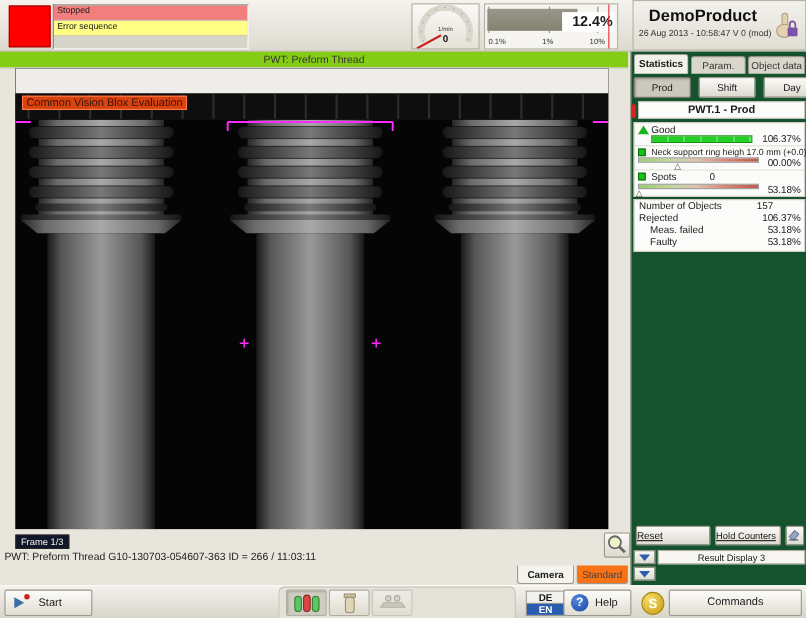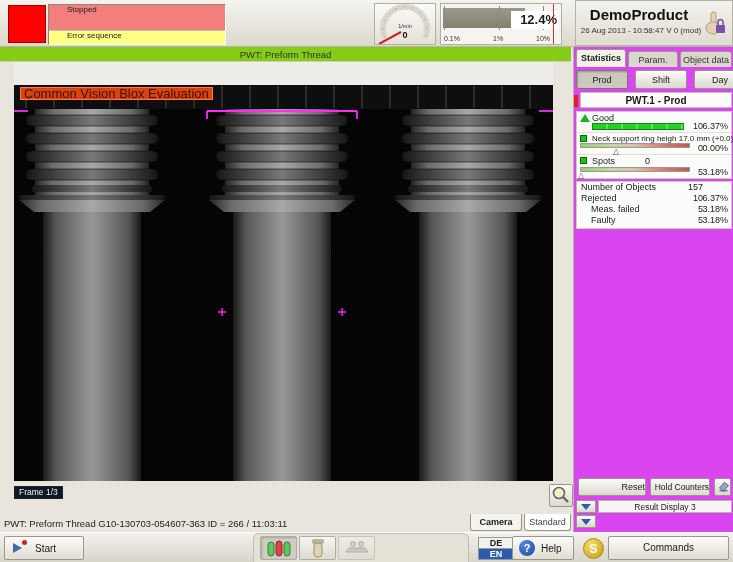--- a/index.html
+++ b/index.html
@@ -8,21 +8,21 @@
          font-family:"Liberation Sans", sans-serif; color:#1a1a1a; }
 
   
   .topbar { position:absolute; left:0; top:0; width:733px; height:47px;
             background:linear-gradient(#f4f3ee,#ddd9ce); border-bottom:1px solid #b6b3a8; }
   .alarm { position:absolute; left:8px; top:5px; width:38px; height:38px;
            background:#ff0000; border:1px solid #a00000; }
   .statuslist { position:absolute; left:48px; top:4px; width:178px; height:41px;
                 background:#d6d3ca; border:1px solid; border-color:#8a887e #ffffff #ffffff #8a887e;
                 font-size:8px; overflow:hidden; }
-  .statusrow { height:26px; line-height:10px; padding-left:18px; border-bottom:1px solid #c4c1b7; }
+  .statusrow { height:14px; line-height:10px; padding-left:3px; border-bottom:1px solid #c4c1b7; }
   .statusrow.stopped { background:#f37e7e; }
   .statusrow.error   { background:#ffff86; }
 
   .gaugepanel { position:absolute; left:374px; top:3px; width:62px; height:42px;
                 background:linear-gradient(#fbfaf7,#e4e1d7); border:1px solid #b2afa4; }
   .meterpanel { position:absolute; left:440px; top:3px; width:122px; height:42px;
                 background:#f5f4f0; border:1px solid #b2afa4; }
   .meter-fill { position:absolute; left:2px; top:4px; height:20px; width:68%;
                 background:linear-gradient(#9a988c,#83816f); }
   .meter-tick { position:absolute; top:2px; bottom:14px; width:1px; background:#8d8b80; }
@@ -37,34 +37,34 @@
               font-size:15px; font-weight:bold; color:#111; }
   .proddate { position:absolute; left:0; top:25px; width:130px; text-align:center; font-size:8px; color:#333; }
   .handlock { position:absolute; right:4px; top:8px; }
 
   
   .viewer-title { position:absolute; left:0; top:47px; width:571px; height:15px;
                   background:#84cc16; border-bottom:1px solid #cfccc1;
                   text-align:center; font-size:9.5px; line-height:15px; color:#333; }
   .image-area { position:absolute; left:14px; top:62px; width:539px; height:419px; background:#050505; }
   .watermark { position:absolute; left:6px; top:25px; background:#d84310; color:#401000;
-               border:1px solid #ff7a4a; font-size:13px; padding:0 3px; line-height:11px; }
+               border:1px solid #ff7a4a; font-size:10px; padding:0 3px; line-height:11px; }
   .framelabel { position:absolute; left:14px; top:486px; background:#0f172a; color:#f4f2ea;
                 border:1px solid #222; font-size:8.5px; padding:0 4px; line-height:11px; }
   .magbtn { position:absolute; left:549px; top:484px; width:24px; height:23px;
             background:linear-gradient(#fbfaf7,#dcd9ce); border:1px solid #9a978c; border-radius:2px; }
-  .statusline { position:absolute; left:4px; top:501px; font-size:9.5px; color:#222;margin-top:17px; }
+  .statusline { position:absolute; left:4px; top:501px; font-size:9.5px; color:#222; }
   .vtab { position:absolute; top:514px; height:17px; font-size:9px; text-align:center; line-height:16px;
           border:1px solid #9a978c; border-top:none; border-radius:0 0 3px 3px; }
   .vtab.active { background:#f4f3ee; font-weight:bold; }
-  .vtab.inactive { background:#ffffff; color:#444; }
+  .vtab.inactive { background:#f97316; color:#444; }
 
   
   .rpanel { position:absolute; left:573px; top:47px; width:160px; height:485px;
-            background:#d946ef; border-left:1px solid #b6b3a8; }
+            background:#14532d; border-left:1px solid #b6b3a8; }
   .rtab { position:absolute; top:2px; height:18px; font-size:9px; text-align:center; line-height:17px;
           border:1px solid #9a978c; border-bottom:none; border-radius:3px 3px 0 0; }
   .rtab.active { background:#f2f1ea; font-weight:bold; }
   .rtab.inactive { background:#d9d6cb; color:#333; top:4px; height:16px; }
   .pbtn { position:absolute; top:23px; width:52px; height:19px; font-size:9px; text-align:center; line-height:18px;
           border:1px solid #9a978c; border-radius:2px; background:linear-gradient(#fbfaf7,#dcd9ce); }
   .pbtn.pressed { background:#cbc8bd; border-color:#7a786e; box-shadow:inset 1px 1px 2px rgba(0,0,0,.25); }
   .redmark { position:absolute; left:0; top:48px; width:4px; height:12px; background:#e02020; }
   .rheader { position:absolute; left:6px; top:45px; width:152px; height:16px; background:#fcfcfa;
              border:1px solid #c2bfb4; text-align:center; font-size:10px; font-weight:bold; line-height:15px; }
@@ -84,22 +84,22 @@
             background:linear-gradient(90deg,#9ccc70 0%,#c6d69e 28%,#ddc2ae 48%,#d98875 72%,#c2574a 100%);
             border:1px solid #999; }
   .tolmark { position:absolute; font-size:8px; color:#555; line-height:8px; }
   .objbox { position:absolute; left:2px; top:134px; width:156px; height:48px; background:#fbfbf9;
             border:1px solid #cfccc1; font-size:9px; }
   .objrow { position:relative; height:11px; line-height:11px; }
   .obj-label { position:absolute; left:4px; }
   .obj-label.indent { left:14px; }
   .obj-count { position:absolute; right:28px; }
   .obj-pct { position:absolute; right:3px; }
-  .rbtn { position:absolute; height:18px; font-size:9px; text-align:right; line-height:17px;
-          border:1px solid #9a978c; border-radius:2px; background:linear-gradient(#fbfaf7,#dcd9ce); }
+  .rbtn { position:absolute; height:18px; font-size:9px; text-align:left; line-height:17px;
+          border:1px solid #9a978c; border-radius:2px; background:linear-gradient(#fbfaf7,#dcd9ce);text-decoration:underline; }
   .droprow { position:absolute; left:2px; width:156px; height:13px; }
   .droparrow { position:absolute; left:0; top:0; width:20px; height:13px;
                background:linear-gradient(#fbfaf7,#dcd9ce); border:1px solid #9a978c;
                display:flex; align-items:center; justify-content:center; }
   .bluetri { width:0; height:0; border-left:5px solid transparent; border-right:5px solid transparent;
              border-top:6px solid #2a5db0; }
   .dropfield { position:absolute; left:22px; top:0; width:134px; height:13px; background:#f7f6f2;
                border:1px solid #b5b2a8; text-align:center; font-size:8.5px; line-height:12px; }
 
   

